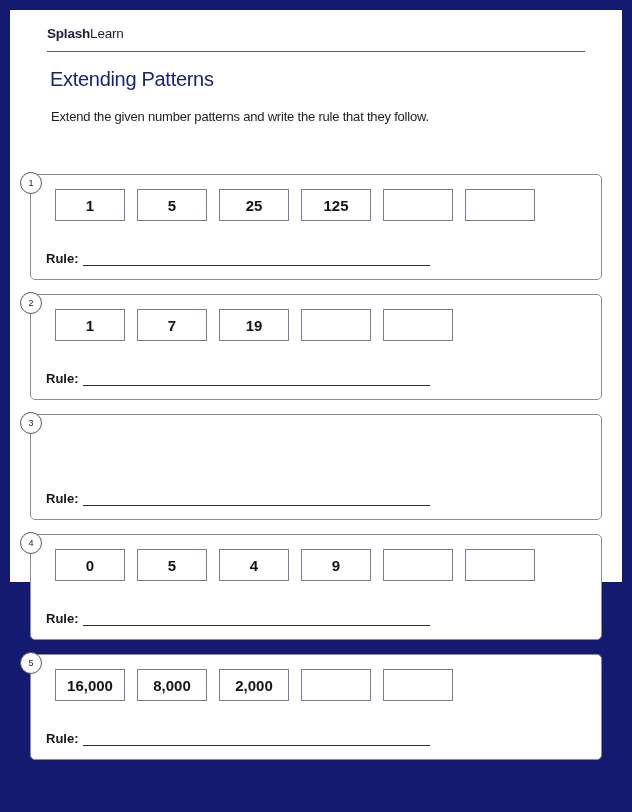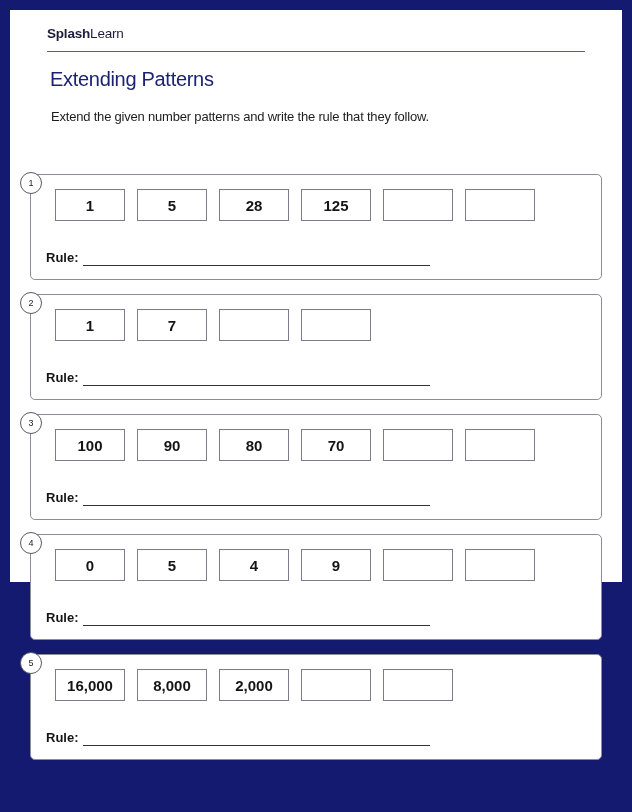--- a/index.html
+++ b/index.html
@@ -41,21 +41,21 @@
     display: flex; align-items: center; justify-content: center;
     font-size: 9px; color: #222;
   }
   .boxes { position: absolute; left: 24px; top: 14px; display: flex; gap: 12px; }
   .box {
     width: 70px; height: 32px; border: 1.5px solid #7c7c8e; box-sizing: border-box;
     display: flex; align-items: center; justify-content: center;
     font-size: 15px; font-weight: bold; color: #151515; background: #fff;
   }
   .rule-row {
-    position: absolute; left: 15px; top: 75px; display: flex; align-items: flex-start;
+    position: absolute; left: 15px; top: 75px; display: flex; align-items: center;
   }
   .rule-label { font-size: 13px; font-weight: bold; color: #151515; }
   .rule-line {
     width: 347px; height: 16px; margin-left: 4px;
     border-bottom: 1.5px solid #333; box-sizing: border-box;
   }
 </style>
 </head>
 <body>
 
@@ -64,53 +64,46 @@
   <div class="header-rule"></div>
   <div class="title">Extending Patterns</div>
   <div class="instructions">Extend the given number patterns and write the rule that they follow.</div>
 
   <div id="cards">
       <div class="card" style="top: 164px;">
         <div class="badge">1</div>
         <div class="boxes">
           <div class="box">1</div>
           <div class="box">5</div>
-          <div class="box">28</div>
+          <div class="box">25</div>
           <div class="box">125</div>
           <div class="box"></div>
           <div class="box"></div>
         </div>
         <div class="rule-row">
           <span class="rule-label">Rule:</span>
           <div class="rule-line"></div>
         </div>
       </div>
       <div class="card" style="top: 284px;">
         <div class="badge">2</div>
         <div class="boxes">
           <div class="box">1</div>
           <div class="box">7</div>
+          <div class="box">19</div>
           <div class="box"></div>
           <div class="box"></div>
         </div>
         <div class="rule-row">
           <span class="rule-label">Rule:</span>
           <div class="rule-line"></div>
         </div>
       </div>
       <div class="card" style="top: 404px;">
         <div class="badge">3</div>
-        <div class="boxes">
-          <div class="box">100</div>
-          <div class="box">90</div>
-          <div class="box">80</div>
-          <div class="box">70</div>
-          <div class="box"></div>
-          <div class="box"></div>
-        </div>
         <div class="rule-row">
           <span class="rule-label">Rule:</span>
           <div class="rule-line"></div>
         </div>
       </div>
       <div class="card" style="top: 524px;">
         <div class="badge">4</div>
         <div class="boxes">
           <div class="box">0</div>
           <div class="box">5</div>

